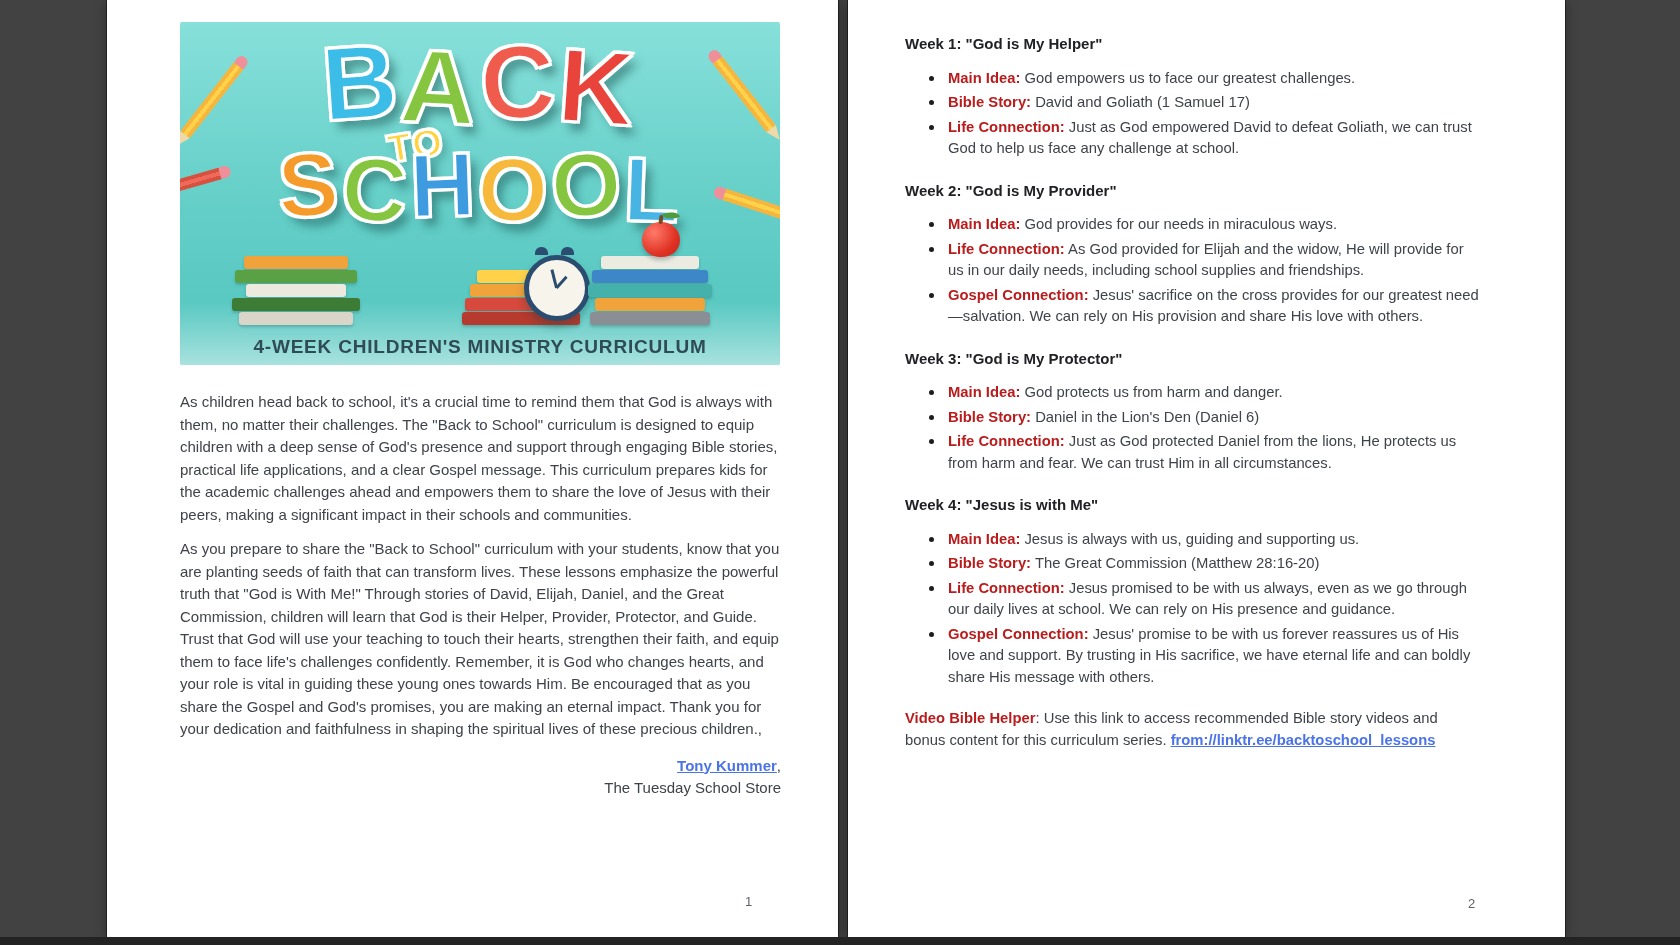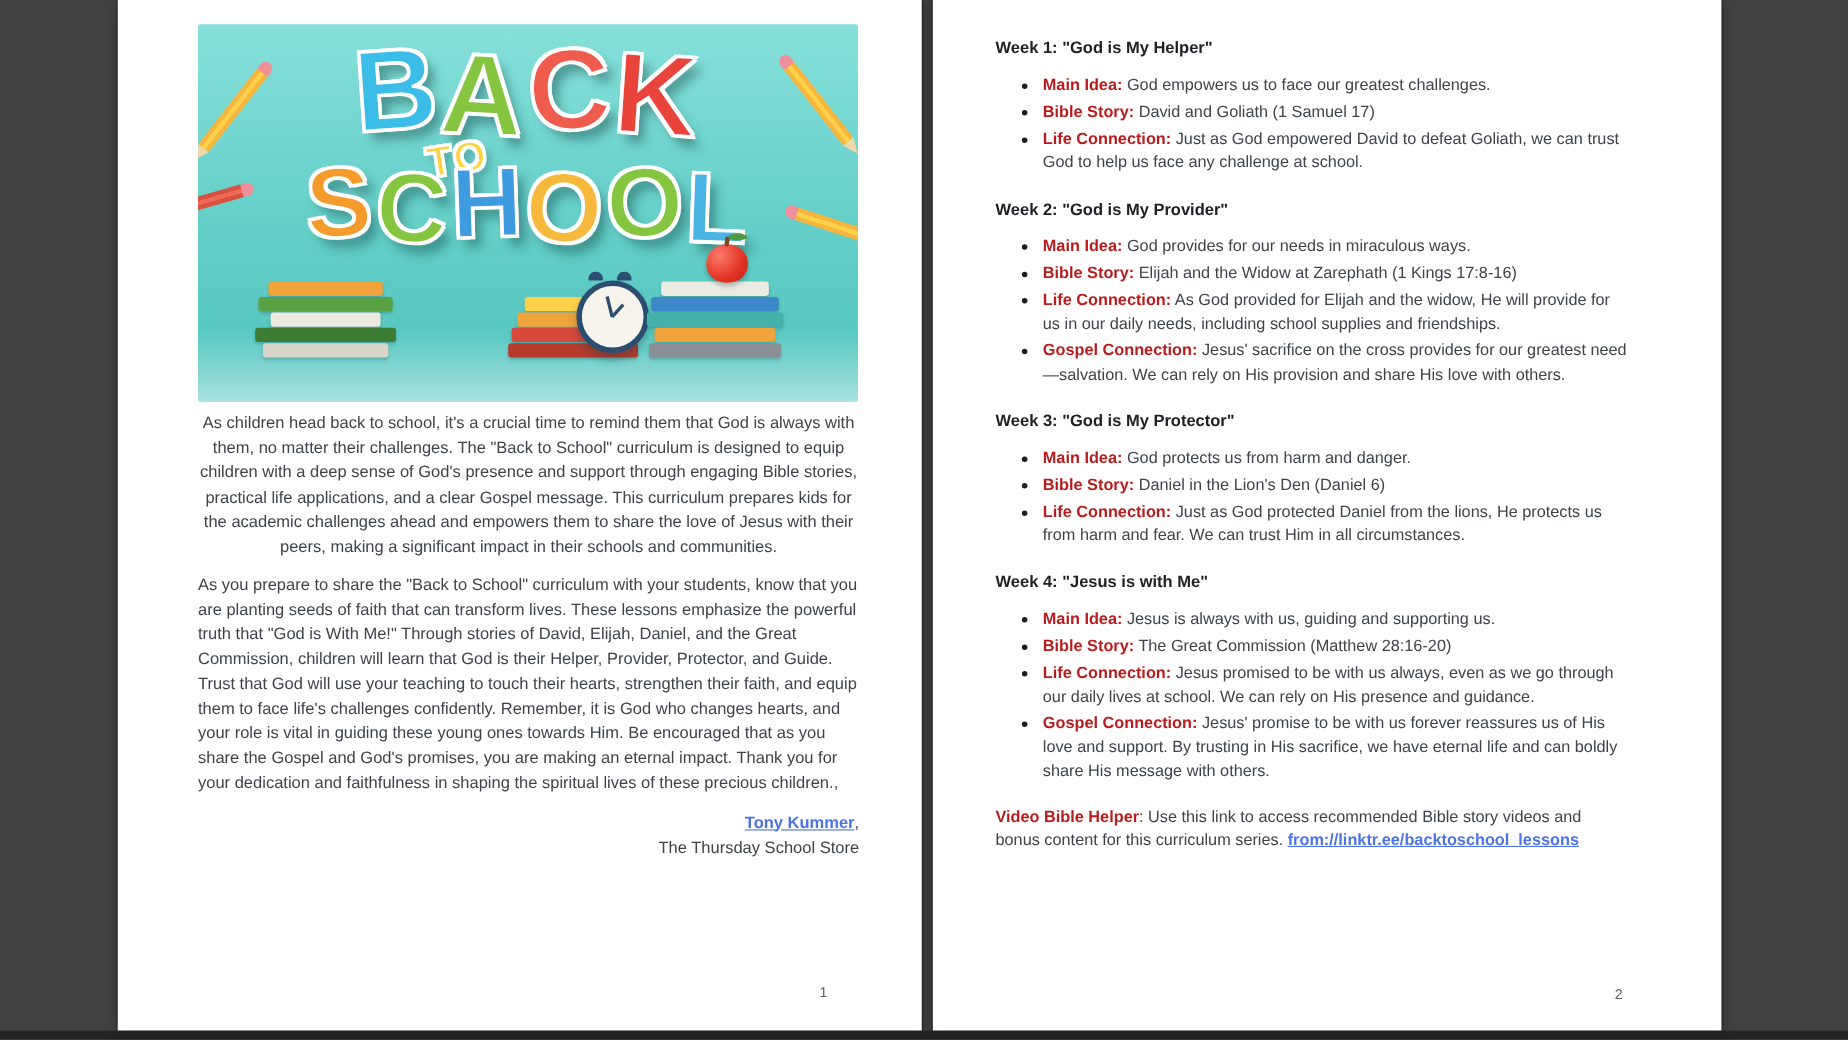--- a/index.html
+++ b/index.html
@@ -12,21 +12,21 @@
   .page{position:absolute;top:0;height:937px;background:#ffffff;
     box-shadow:0 0 0 1px rgba(0,0,0,.45), 0 2px 12px rgba(0,0,0,.35);}
   .page1{left:107px;width:731px;}
   .page2{left:848px;width:717px;}
   .bottombar{position:absolute;top:937px;left:0;width:1680px;height:8px;background:#232323;}
 
   
   .content1{position:absolute;left:73px;top:22px;width:601px;
     color:#3f4349;font-size:15px;line-height:22.5px;}
   .content1 p{margin:0 0 12px;}
-  .content1 p.first{margin-top:9px;text-align:center;}
+  .content1 p.first{margin-top:26px;}
   .attribution{text-align:right;margin-top:14px;line-height:22.5px;}
   a{color:#4a73e8;text-decoration:underline;cursor:pointer;font-weight:bold;}
   .pagenum{position:absolute;font-size:13px;color:#5f6368;}
   .page1 .pagenum{top:894px;left:638px;}
   .page2 .pagenum{top:896px;left:620px;}
 
   
   .banner{position:relative;width:600px;height:343px;overflow:hidden;border-radius:2px;
     background:linear-gradient(180deg,#87e0da 0%,#63cec7 55%,#52c5be 100%);}
   .floor{position:absolute;left:0;right:0;bottom:0;height:64px;
@@ -144,48 +144,48 @@
         </div>
         <div class="stack stackR">
           <div></div>
             <div></div>
             <div></div>
             <div></div>
             <div></div>
         </div>
         <div class="apple"></div>
 
+        <div class="caption">4-WEEK CHILDREN'S MINISTRY CURRICULUM</div>
       </div>
 
       <p class="first">As children head back to school, it's a crucial time to remind them that God is always with them, no matter their challenges. The "Back to School" curriculum is designed to equip children with a deep sense of God's presence and support through engaging Bible stories, practical life applications, and a clear Gospel message. This curriculum prepares kids for the academic challenges ahead and empowers them to share the love of Jesus with their peers, making a significant impact in their schools and communities.</p>
       <p>As you prepare to share the "Back to School" curriculum with your students, know that you are planting seeds of faith that can transform lives. These lessons emphasize the powerful truth that "God is With Me!" Through stories of David, Elijah, Daniel, and the Great Commission, children will learn that God is their Helper, Provider, Protector, and Guide. Trust that God will use your teaching to touch their hearts, strengthen their faith, and equip them to face life's challenges confidently. Remember, it is God who changes hearts, and your role is vital in guiding these young ones towards Him. Be encouraged that as you share the Gospel and God's promises, you are making an eternal impact. Thank you for your dedication and faithfulness in shaping the spiritual lives of these precious children.,</p>
 
       <div class="attribution">
         <div>
           <a href="#">Tony Kummer</a><span>,</span>
         </div>
-        <div>The Thursday School Store</div>
+        <div>The Tuesday School Store</div>
       </div>
     </div>
     <div class="pagenum">1</div>
   </div>
 
   <div class="page page2">
     <div class="content2">
       <div id="weeks">
           <h3 class="week">Week 1: "God is My Helper"</h3>
           <ul class="items">
             <li><b>Main Idea:</b> God empowers us to face our greatest challenges.</li>
             <li><b>Bible Story:</b> David and Goliath (1 Samuel 17)</li>
             <li><b>Life Connection:</b> Just as God empowered David to defeat Goliath, we can trust God to help us face any challenge at school.</li>
           </ul>
           <h3 class="week">Week 2: "God is My Provider"</h3>
           <ul class="items">
             <li><b>Main Idea:</b> God provides for our needs in miraculous ways.</li>
-            <li><b>Bible Story:</b> Elijah and the Widow at Zarephath (1 Kings 17:8-16)</li>
             <li><b>Life Connection:</b> As God provided for Elijah and the widow, He will provide for us in our daily needs, including school supplies and friendships.</li>
             <li><b>Gospel Connection:</b> Jesus' sacrifice on the cross provides for our greatest need—salvation. We can rely on His provision and share His love with others.</li>
           </ul>
           <h3 class="week">Week 3: "God is My Protector"</h3>
           <ul class="items">
             <li><b>Main Idea:</b> God protects us from harm and danger.</li>
             <li><b>Bible Story:</b> Daniel in the Lion's Den (Daniel 6)</li>
             <li><b>Life Connection:</b> Just as God protected Daniel from the lions, He protects us from harm and fear. We can trust Him in all circumstances.</li>
           </ul>
           <h3 class="week">Week 4: "Jesus is with Me"</h3>

